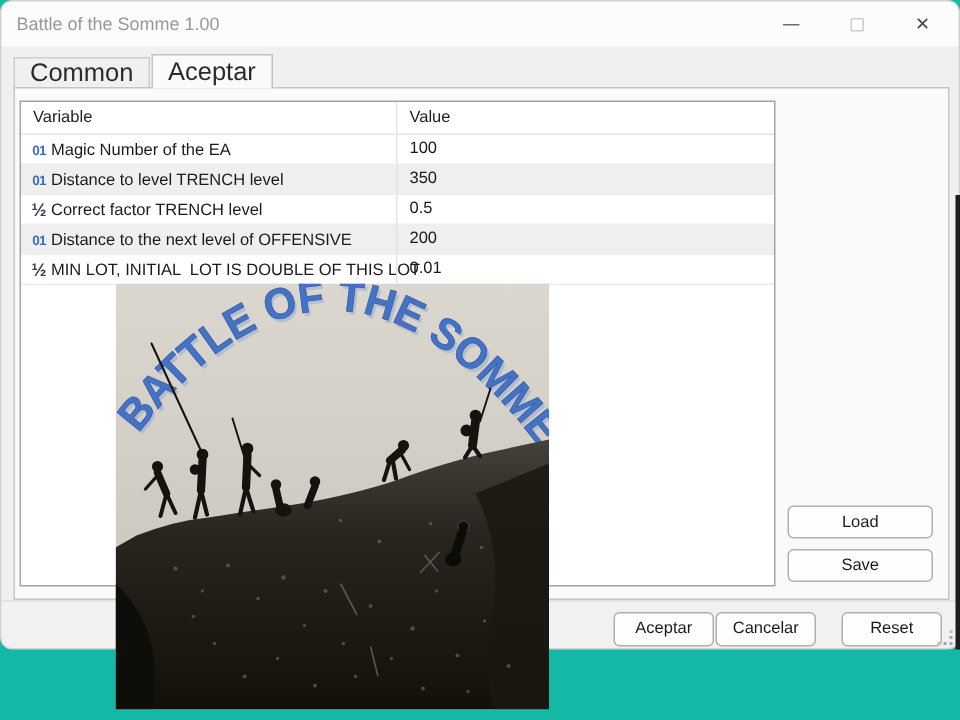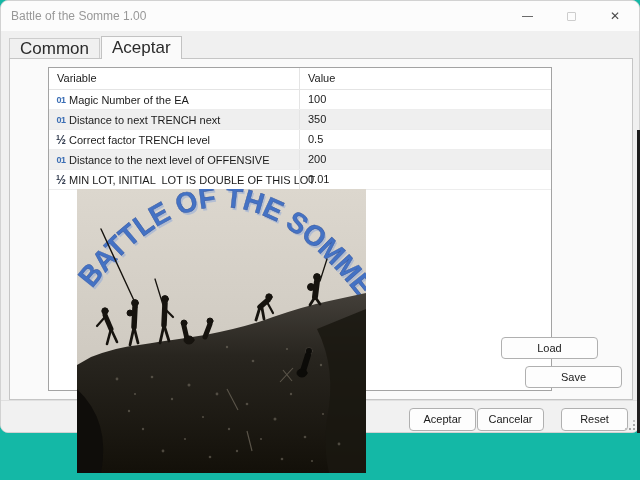--- a/index.html
+++ b/index.html
@@ -25,36 +25,36 @@
        background:#f0f0f0;border:1px solid #cdcdcd;border-bottom:none;margin-right:1px;}
   .tab.active{height:23px;line-height:22px;background:#fafafa;border-color:#c2c2c2;
               position:relative;z-index:3;}
 
   
   .panel{position:absolute;left:8px;top:57px;width:624px;height:342px;background:#fafafa;
          border:1px solid #c5c5c5;z-index:2;}
 
   
   .ptable{position:absolute;left:3px;top:8px;width:504px;height:324px;background:#fff;
-          border:1px solid #a3a3a3;overflow:hidden;margin-left:35px;}
+          border:1px solid #a3a3a3;overflow:hidden;}
   .thead{display:grid;grid-template-columns:250px 1fr;height:22px;border-bottom:1px solid #e4e4e4;}
   .th{line-height:21px;font-size:11px;color:#222;padding-left:8px;}
   .th.value-col{border-left:1px solid #e4e4e4;}
   .trow{display:grid;grid-template-columns:250px 1fr;height:20px;border-bottom:1px solid #ededed;}
   .trow.alt{background:#efefef;}
   .cell-var{display:flex;align-items:center;padding-left:4px;font-size:11px;color:#1b1b1b;white-space:pre;}
   .ticon{width:16px;flex:0 0 16px;text-align:center;font-weight:bold;}
   .ticon.int{color:#3a6db4;font-size:9px;letter-spacing:-0.5px;}
   .ticon.dbl{color:#3a4356;font-size:12px;}
   .cell-val{line-height:19px;font-size:11px;color:#1b1b1b;padding-left:8px;border-left:1px solid #e4e4e4;}
 
   
   .btn{position:absolute;font-size:11px;color:#1b1b1b;background:#fdfdfd;border:1px solid #b0b0b0;
        border-radius:4px;text-align:center;cursor:default;}
-  .btn-load{left:491px;top:278px;width:97px;height:22px;line-height:20px;}
+  .btn-load{left:515px;top:278px;width:97px;height:22px;line-height:20px;}
   .btn-save{left:515px;top:307px;width:97px;height:22px;line-height:20px;}
 
   .footer{position:absolute;left:0;top:399px;width:100%;height:34px;background:#f1f1f1;
           border-top:1px solid #e0e0e0;}
   .btn-accept{left:408px;top:7px;width:67px;height:23px;line-height:21px;}
   .btn-cancel{left:476px;top:7px;width:67px;height:23px;line-height:21px;}
   .btn-reset{left:560px;top:7px;width:67px;height:23px;line-height:21px;}
 
   .grip{position:absolute;right:4px;bottom:4px;width:10px;height:10px;}
   .grip i{position:absolute;width:2px;height:2px;background:#a5a5a5;}
@@ -105,21 +105,21 @@
           <div class="th">Variable</div>
           <div class="th value-col">Value</div>
         </div>
 
         <div class="trow">
           <div class="cell-var"><span class="ticon int">01</span><span>Magic Number of the EA</span></div>
           <div class="cell-val">100</div>
         </div>
 
         <div class="trow alt">
-          <div class="cell-var"><span class="ticon int">01</span><span>Distance to next TRENCH next</span></div>
+          <div class="cell-var"><span class="ticon int">01</span><span>Distance to level TRENCH level</span></div>
           <div class="cell-val">350</div>
         </div>
 
         <div class="trow">
           <div class="cell-var"><span class="ticon dbl">½</span><span>Correct factor TRENCH level</span></div>
           <div class="cell-val">0.5</div>
         </div>
 
         <div class="trow alt">
           <div class="cell-var"><span class="ticon int">01</span><span>Distance to the next level of OFFENSIVE</span></div>

